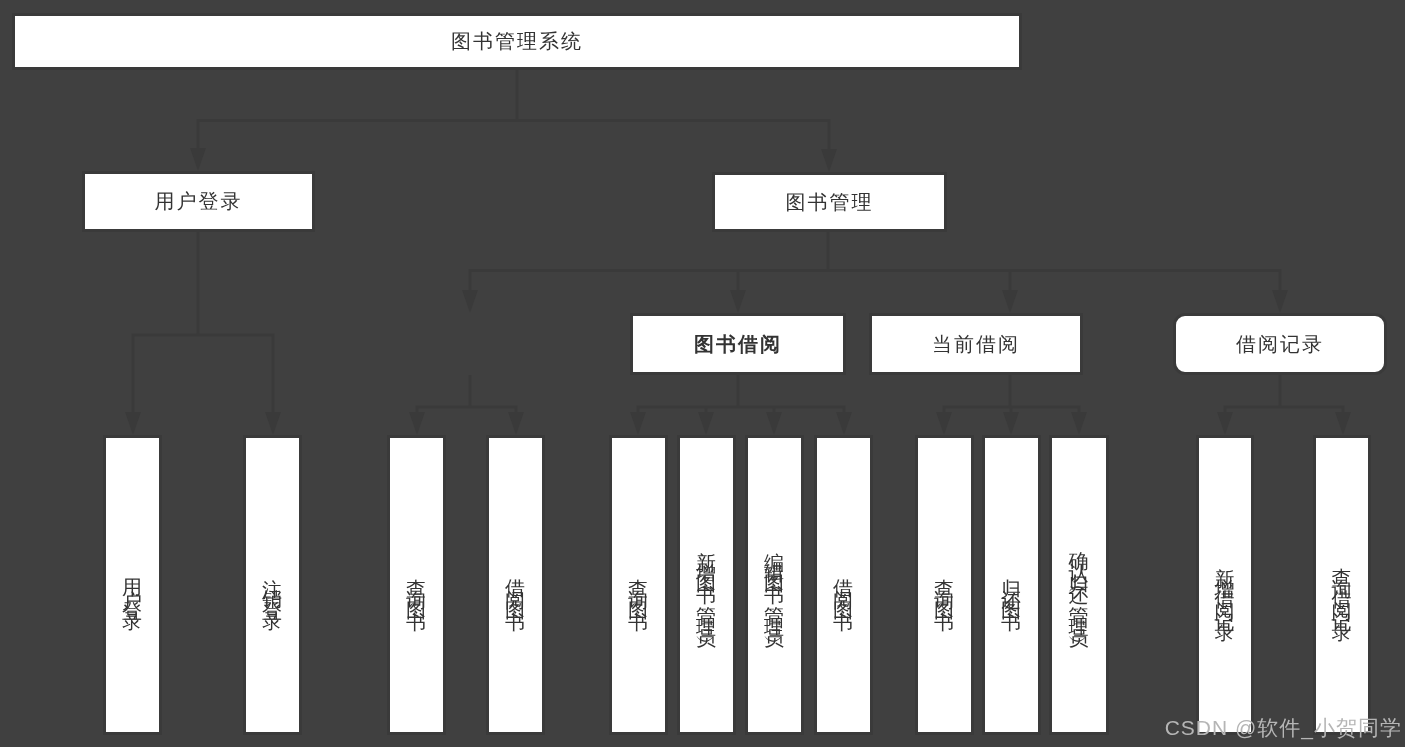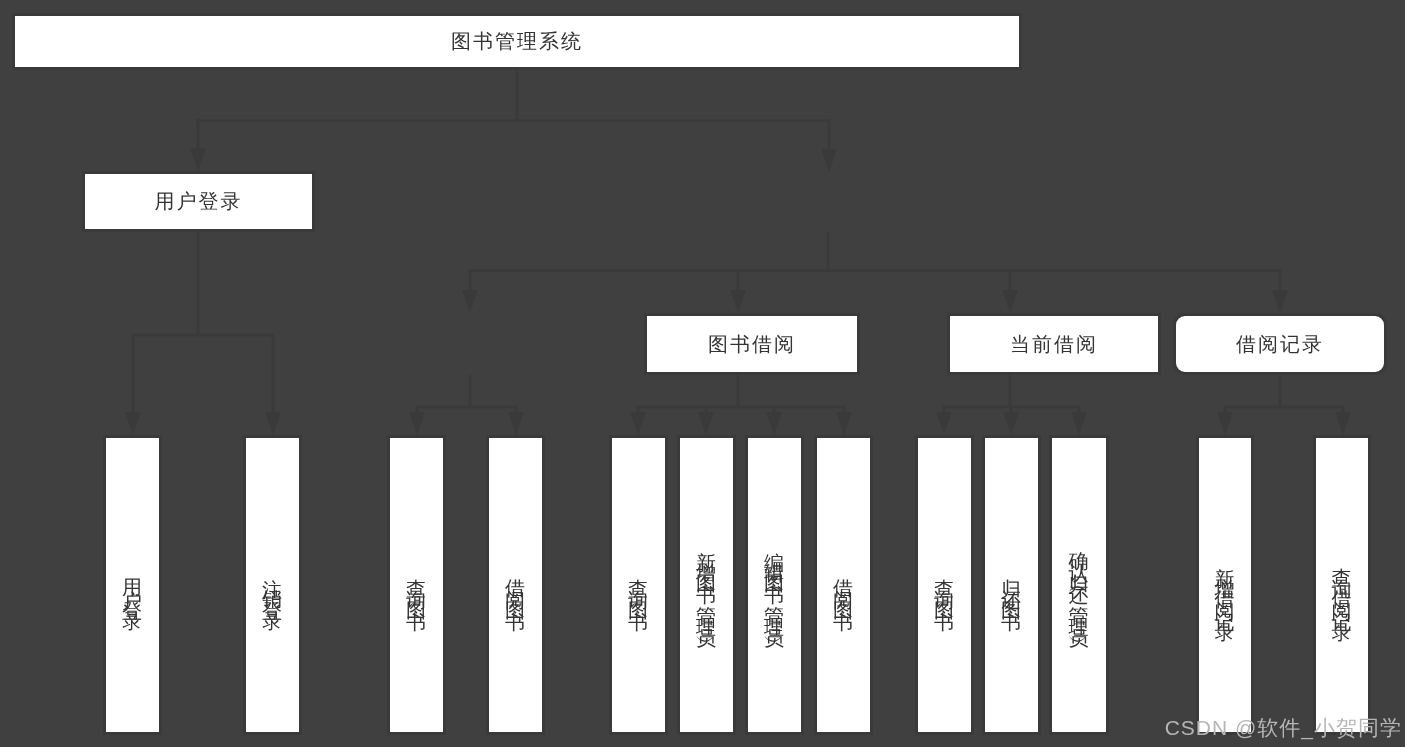--- a/index.html
+++ b/index.html
@@ -104,23 +104,24 @@
       <polygon points="1003,412 1019,412 1011,435"></polygon>
       <polygon points="1071,412 1087,412 1079,435"></polygon>
       <polygon points="1217,412 1233,412 1225,435"></polygon>
       <polygon points="1335,412 1351,412 1343,435"></polygon>
     </g>
   </svg>
 
   <div class="hbox" style="left:12px; top:13px; width:1010px; height:57px;">图书管理系统</div>
 
   <div class="hbox" style="left:82px; top:171px; width:233px; height:61px;">用户登录</div>
+  <div class="hbox" style="left:712px; top:172px; width:235px; height:60px;">图书管理</div>
 
-  <div class="hbox" style="left:644px; top:313px; width:216px; height:62px;">图书借阅</div>
-  <div class="hbox" style="left:947px; top:313px; width:214px; height:62px;">当前借阅</div>
+  <div class="hbox" style="left:630px; top:313px; width:216px; height:62px;font-weight:bold;">图书借阅</div>
+  <div class="hbox" style="left:869px; top:313px; width:214px; height:62px;">当前借阅</div>
   <div class="hbox" style="left:1173px; top:313px; width:214px; height:62px;border-radius:12px;">借阅记录</div>
 
   <div class="vbox" style="left:103px; width:59px;">用户登录</div>
   <div class="vbox" style="left:243px; width:59px;">注销登录</div>
 
   <div class="vbox" style="left:387px; width:59px;">查询图书</div>
   <div class="vbox" style="left:486px; width:59px;">借阅图书</div>
 
   <div class="vbox" style="left:609px; width:59px;">查询图书</div>
   <div class="vbox" style="left:677px; width:59px;">新增图书（管理员）</div>

